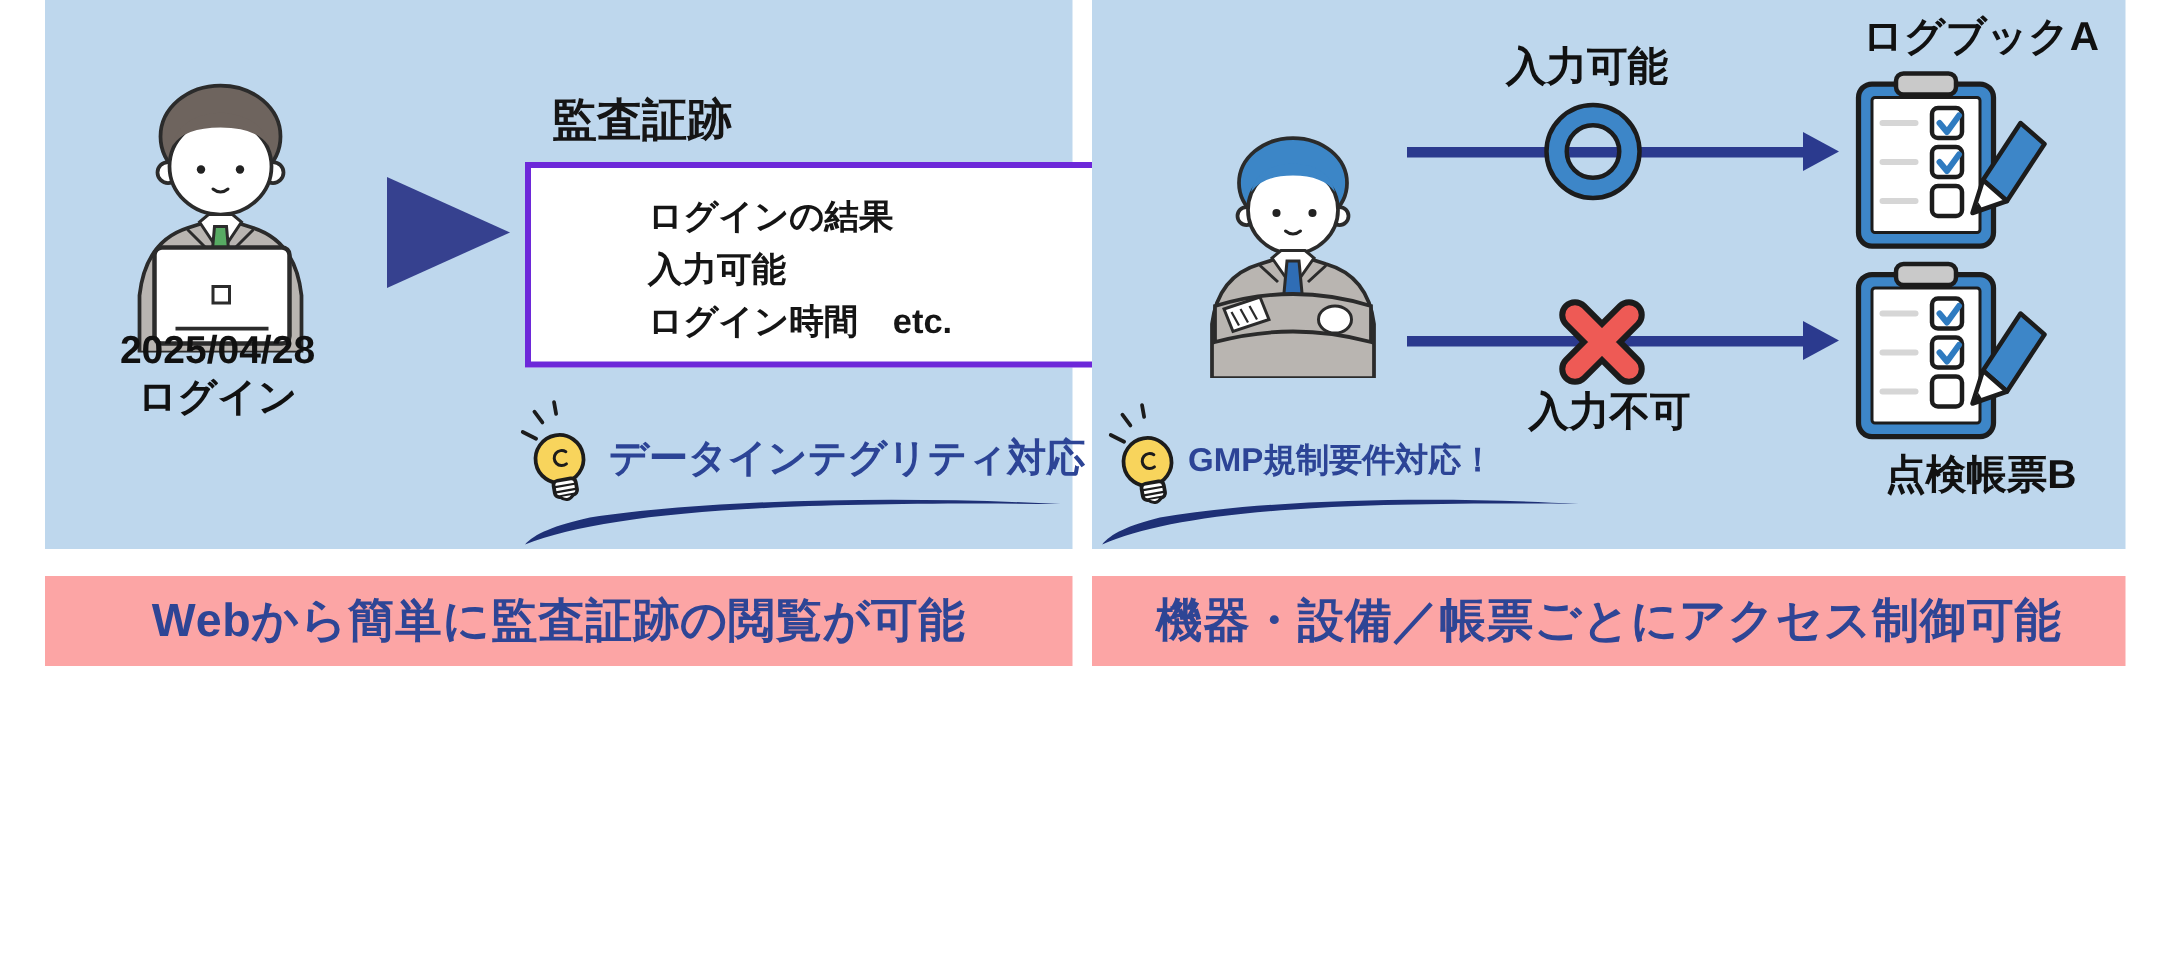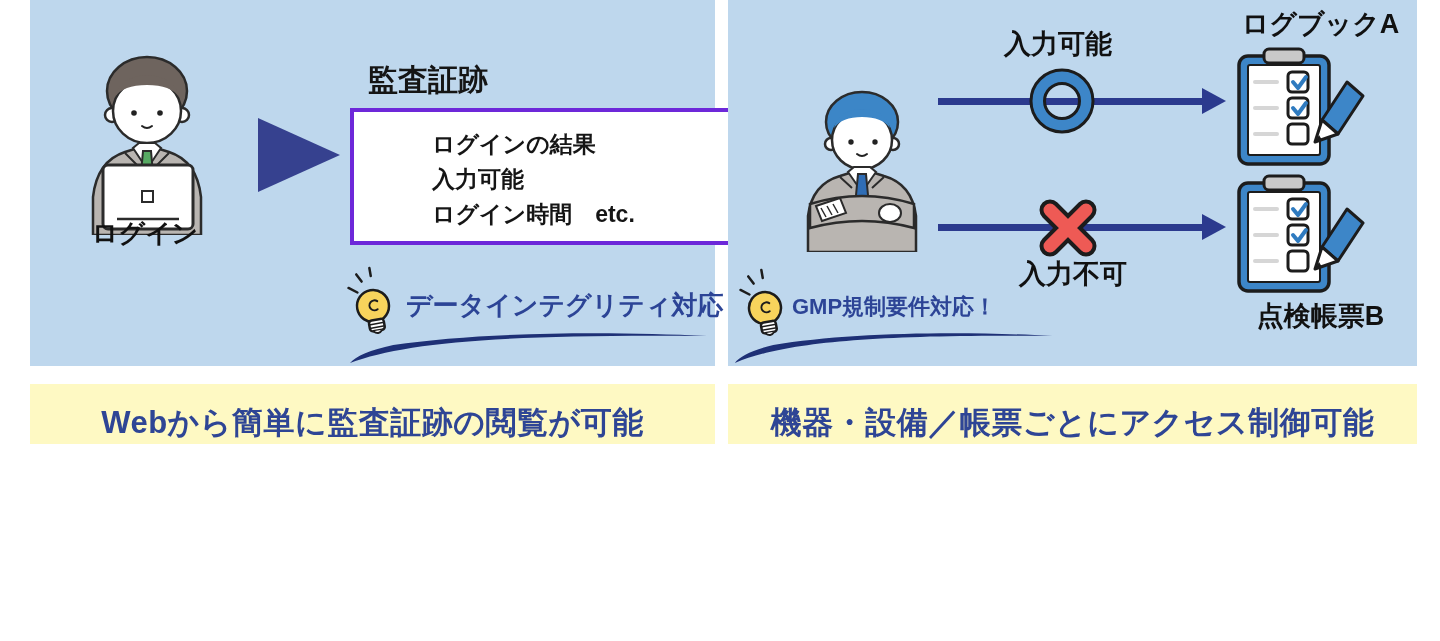--- a/index.html
+++ b/index.html
@@ -4,22 +4,22 @@
 <style>
   html,body{margin:0;padding:0;background:#fff;}
   .canvas{position:relative;width:1440px;height:641px;background:#fff;overflow:hidden;
           font-family:"Liberation Sans","DejaVu Sans",sans-serif;}
   .abs{position:absolute;}
   
   .panel{position:absolute;top:0;height:366px;background:#bed7ed;}
   .panel-left{left:30px;width:685px;}
   .panel-right{left:728px;width:689px;}
   
-  .bar{position:absolute;top:384px;height:60px;background:#fef9c3;display:flex;
-       align-items:flex-end;justify-content:center;}
+  .bar{position:absolute;top:384px;height:60px;background:#fca5a5;display:flex;
+       align-items:center;justify-content:center;}
   .bar-left{left:30px;width:685px;}
   .bar-right{left:728px;width:689px;}
   .bar-text{color:#2e4595;font-size:31px;font-weight:800;letter-spacing:.5px;white-space:nowrap;}
   
   .timestamp{left:15px;top:218px;width:200px;text-align:center;color:#111;
              font-size:26px;font-weight:800;line-height:31px;}
   .triangle{left:228px;top:118px;width:0;height:0;border-top:37px solid transparent;
             border-bottom:37px solid transparent;border-left:82px solid #36418f;}
   .audit-title{left:338px;top:60px;margin:0;color:#151515;font-size:30px;font-weight:800;text-align:center;}
   .audit-box{left:320px;top:108px;width:400px;height:137px;background:#fff;
@@ -52,20 +52,21 @@
       <path d="M18 190 L18 152 Q22 116 50 107 L72 100 L94 107 Q122 116 126 152 L126 190 Z" fill="#b9b5b1" stroke="#2b2b2b" stroke-width="2.5"></path>
       <path d="M58 103 L72 124 L86 103 L80 98 L64 98 Z" fill="#fff" stroke="#2b2b2b" stroke-width="2"></path>
       <path d="M50 108 L62 120 M94 108 L82 120" stroke="#2b2b2b" stroke-width="2" fill="none"></path>
       <path d="M68 106 L76 106 L79 140 L72 150 L65 140 Z" fill="#57aa63" stroke="#2b2b2b" stroke-width="2"></path>
       <rect x="28" y="120" width="90" height="64" rx="5" fill="#fff" stroke="#2b2b2b" stroke-width="3"></rect>
       <rect x="67" y="146" width="11" height="11" fill="#fff" stroke="#2b2b2b" stroke-width="2"></rect>
       <line x1="42" y1="174" x2="104" y2="174" stroke="#2b2b2b" stroke-width="2.5"></line>
     </svg>
 
     <div class="abs timestamp">
+      <div>2025/04/28</div>
       <div>ログイン</div>
     </div>
 
     <div class="abs triangle"></div>
 
     <h2 class="abs audit-title">監査証跡</h2>
 
     <div class="abs audit-box">
       <div>ログインの結果</div>
       <div>入力可能</div>

